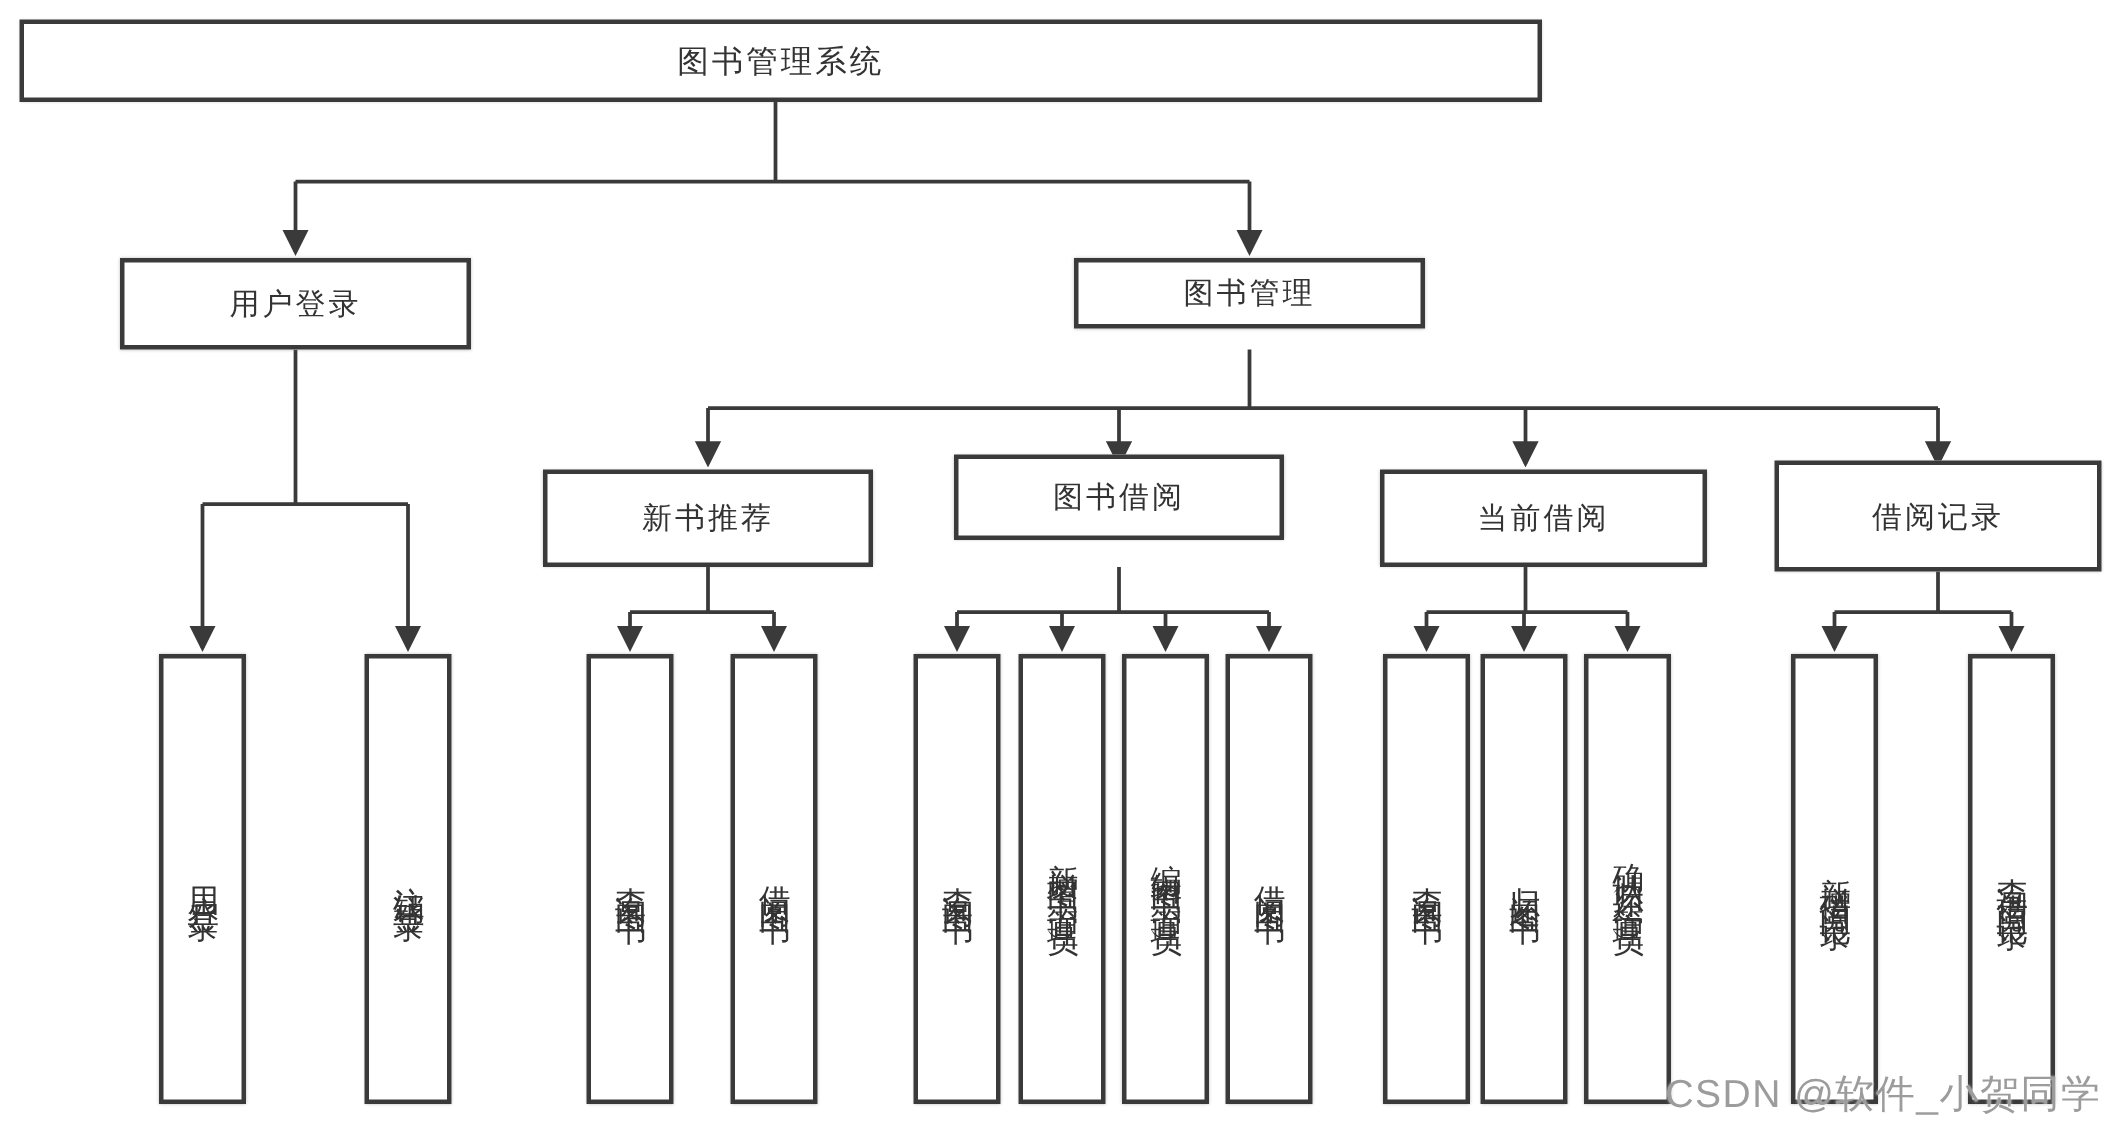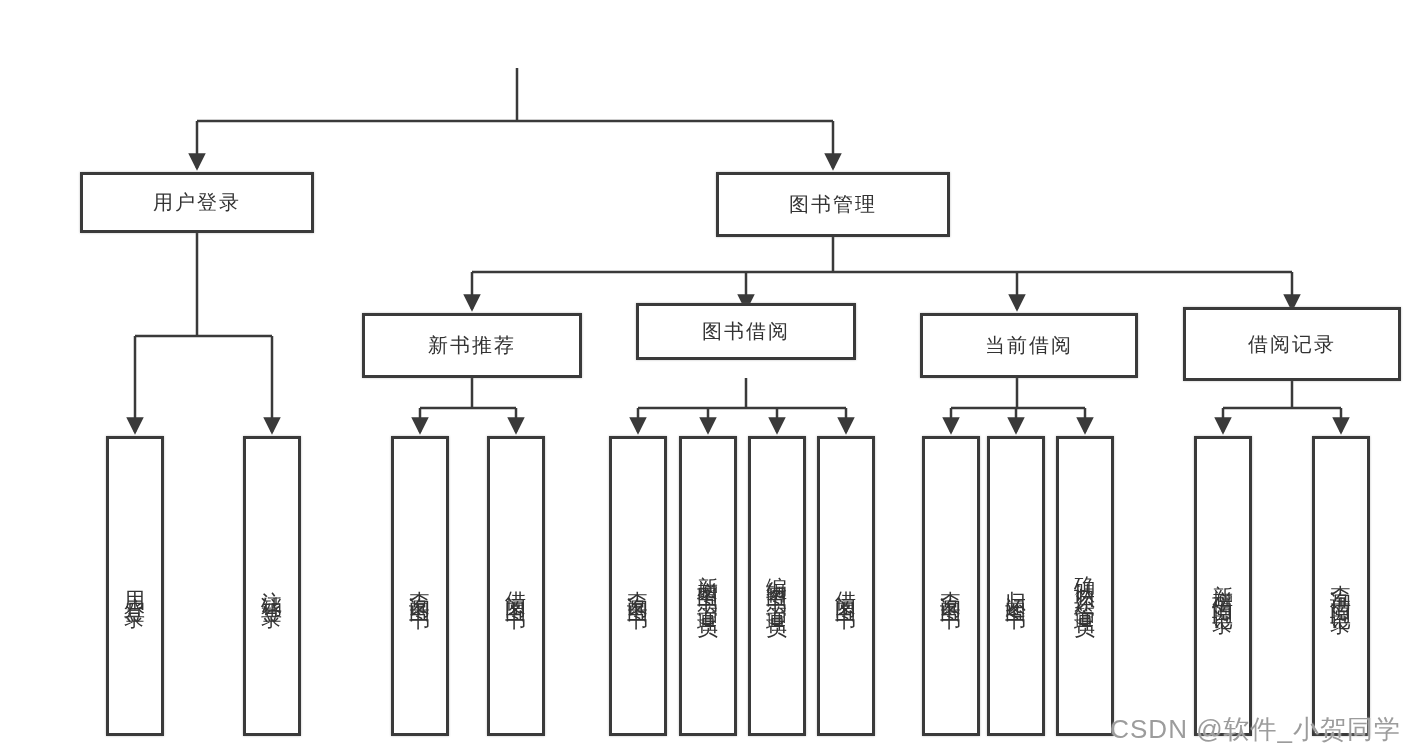--- a/index.html
+++ b/index.html
@@ -102,23 +102,24 @@
       <path d="M1085,408 V432" marker-end="url(#arrow)"></path>
     </g>
 
     <g stroke="#3a3a3a" stroke-width="2.5" fill="none">
       <path d="M1292,378 V408 M1223,408 H1341"></path>
       <path d="M1223,408 V432" marker-end="url(#arrow)"></path>
       <path d="M1341,408 V432" marker-end="url(#arrow)"></path>
     </g>
   </svg>
 
+  <div class="node root" style="left:13px;top:13px;width:1015px;height:55px">图书管理系统</div>
 
   <div class="node" style="left:80px;top:172px;width:234px;height:61px">用户登录</div>
-  <div class="node" style="left:716px;top:172px;width:234px;height:65px">图书管理</div>
+  <div class="node" style="left:716px;top:172px;width:234px;height:47px">图书管理</div>
 
   <div class="node" style="left:362px;top:313px;width:220px;height:65px">新书推荐</div>
   <div class="node" style="left:636px;top:303px;width:220px;height:57px">图书借阅</div>
   <div class="node" style="left:920px;top:313px;width:218px;height:65px">当前借阅</div>
   <div class="node" style="left:1183px;top:307px;width:218px;height:74px">借阅记录</div>
 
   <div class="node leaf" style="left:106px;top:436px;width:58px;height:300px">用户登录</div>
   <div class="node leaf" style="left:243px;top:436px;width:58px;height:300px">注销登录</div>
 
   <div class="node leaf" style="left:391px;top:436px;width:58px;height:300px">查询图书</div>

